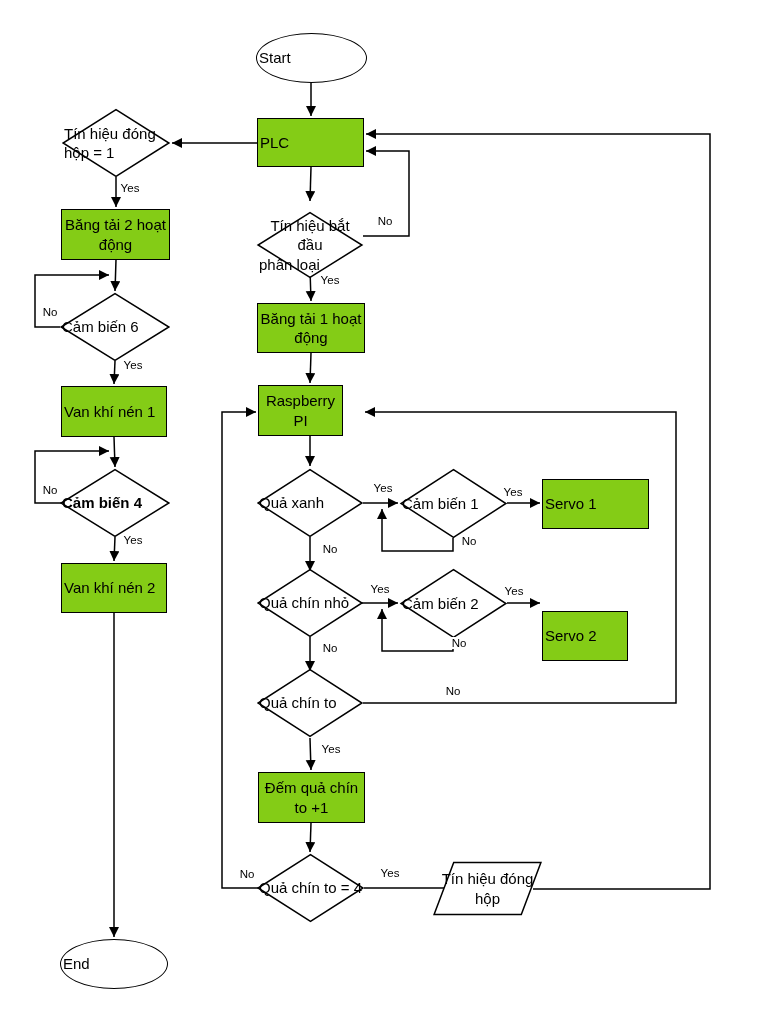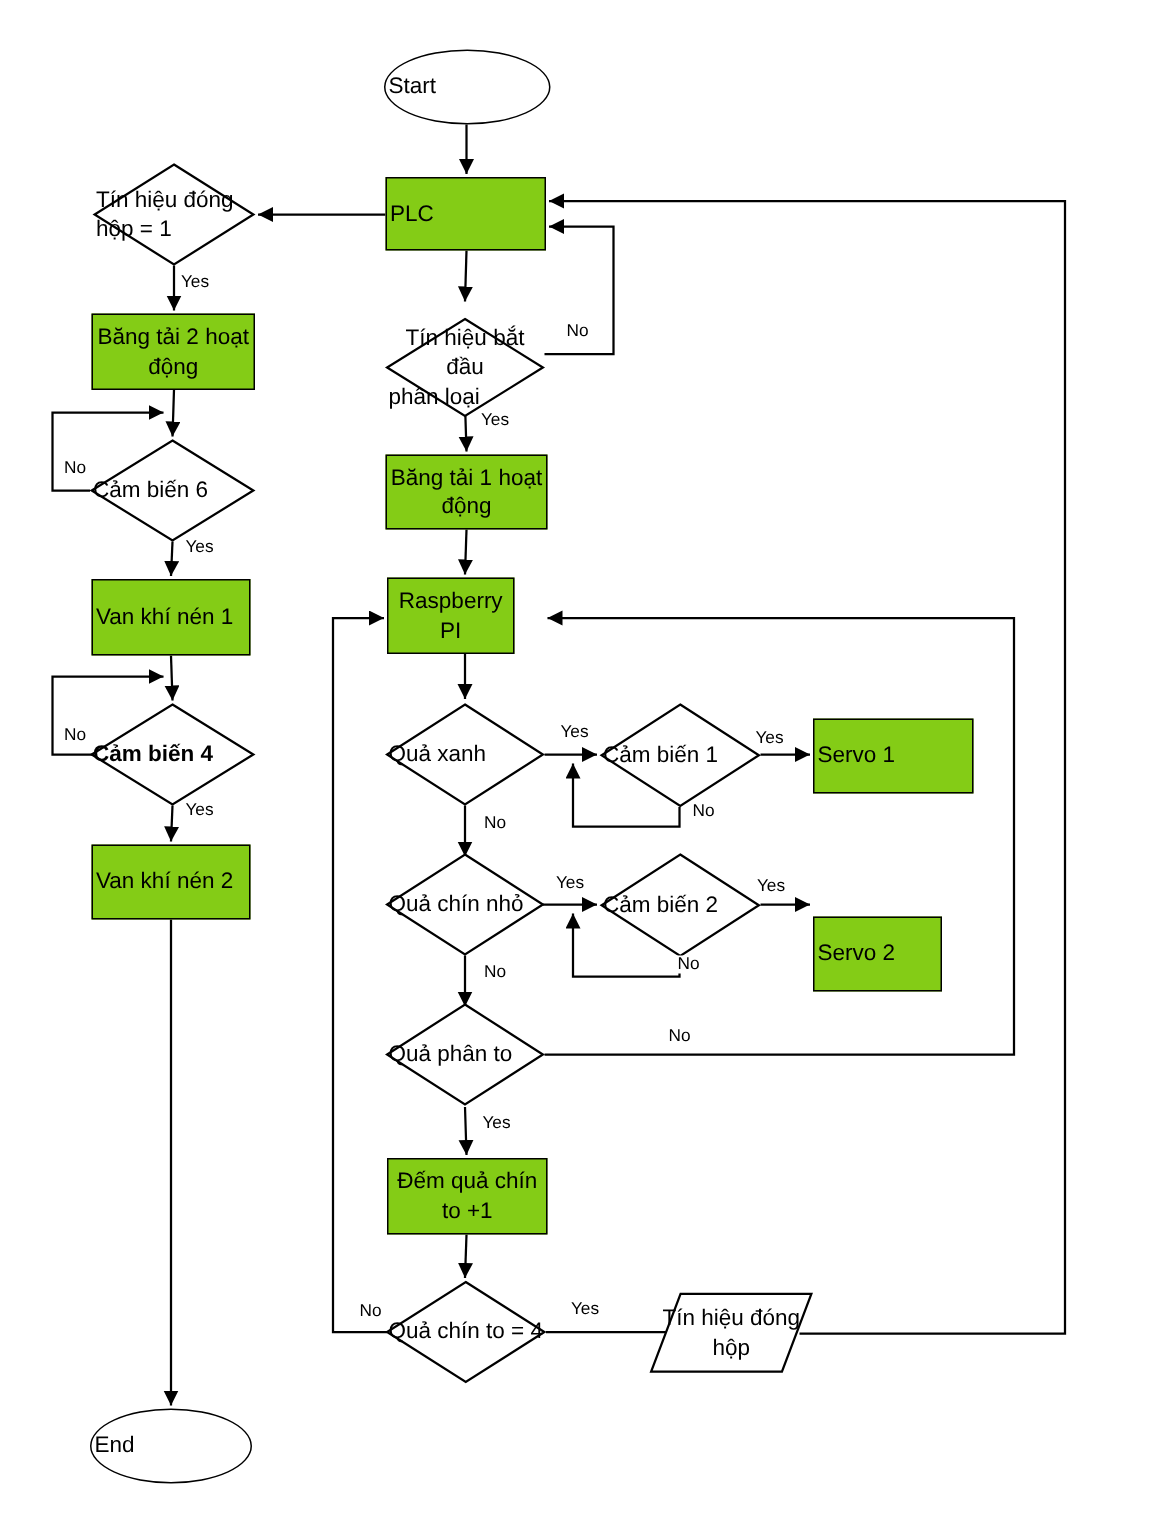--- a/index.html
+++ b/index.html
@@ -156,21 +156,21 @@
   </div>
 
   <div class="node rect" style="left:542px;top:580px;width:86px;height:50px;margin-top:31px;">
     <span class="lbl">Servo 2</span>
   </div>
 
   <div class="node" style="left:257px;top:669px;width:106px;height:68px;">
     <svg class="shape" viewBox="0 0 100 100" preserveAspectRatio="none">
         <polygon points="50,1 99,50 50,99 1,50"></polygon>
       </svg>
-    <span class="lbl">Quả phân to</span>
+    <span class="lbl">Quả chín to</span>
   </div>
 
   <div class="node rect" style="left:258px;top:772px;width:107px;height:51px;">
     <span class="lbl">Đếm quả chín to +1</span>
   </div>
 
   <div class="node" style="left:257px;top:854px;width:107px;height:68px;">
     <svg class="shape" viewBox="0 0 100 100" preserveAspectRatio="none">
         <polygon points="50,1 99,50 50,99 1,50"></polygon>
       </svg>

